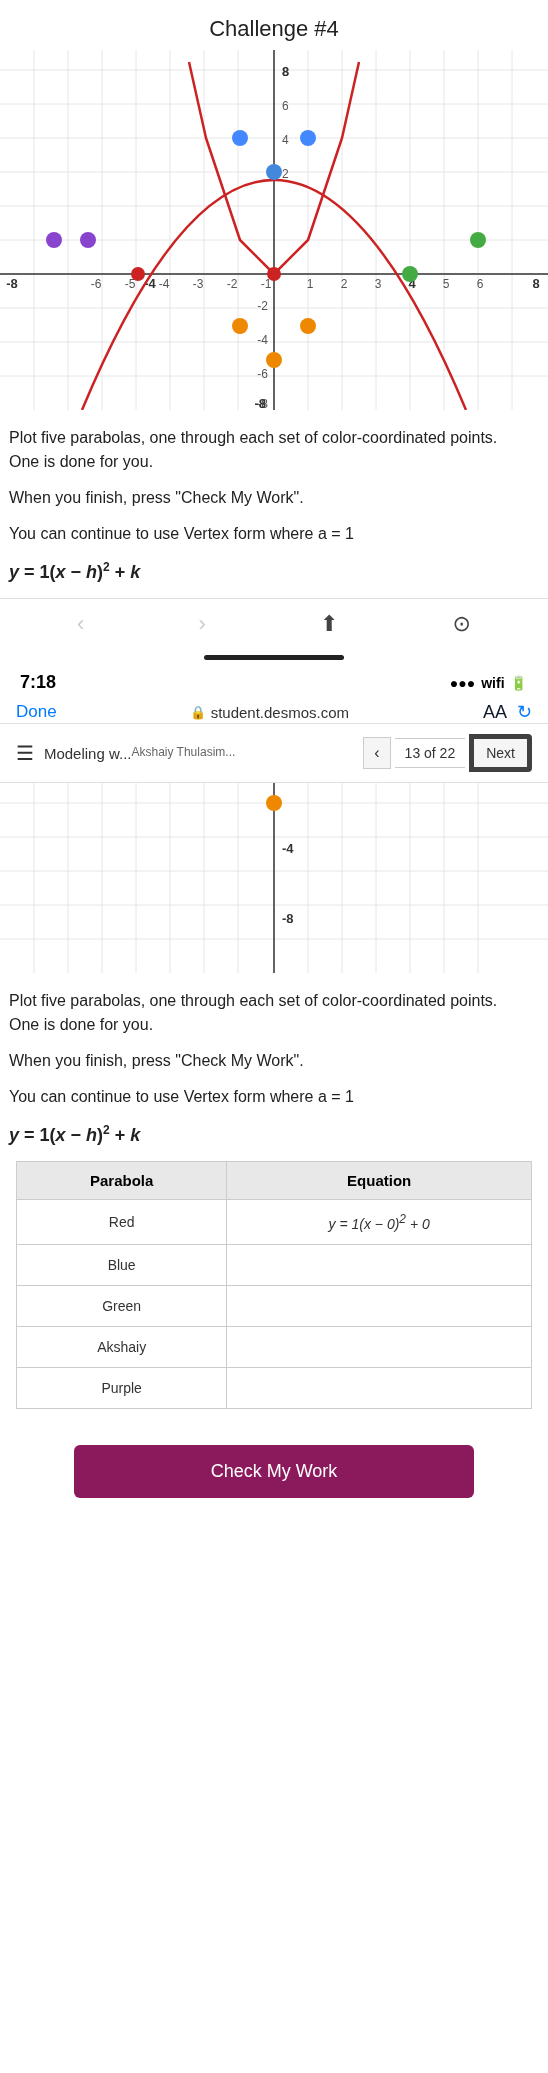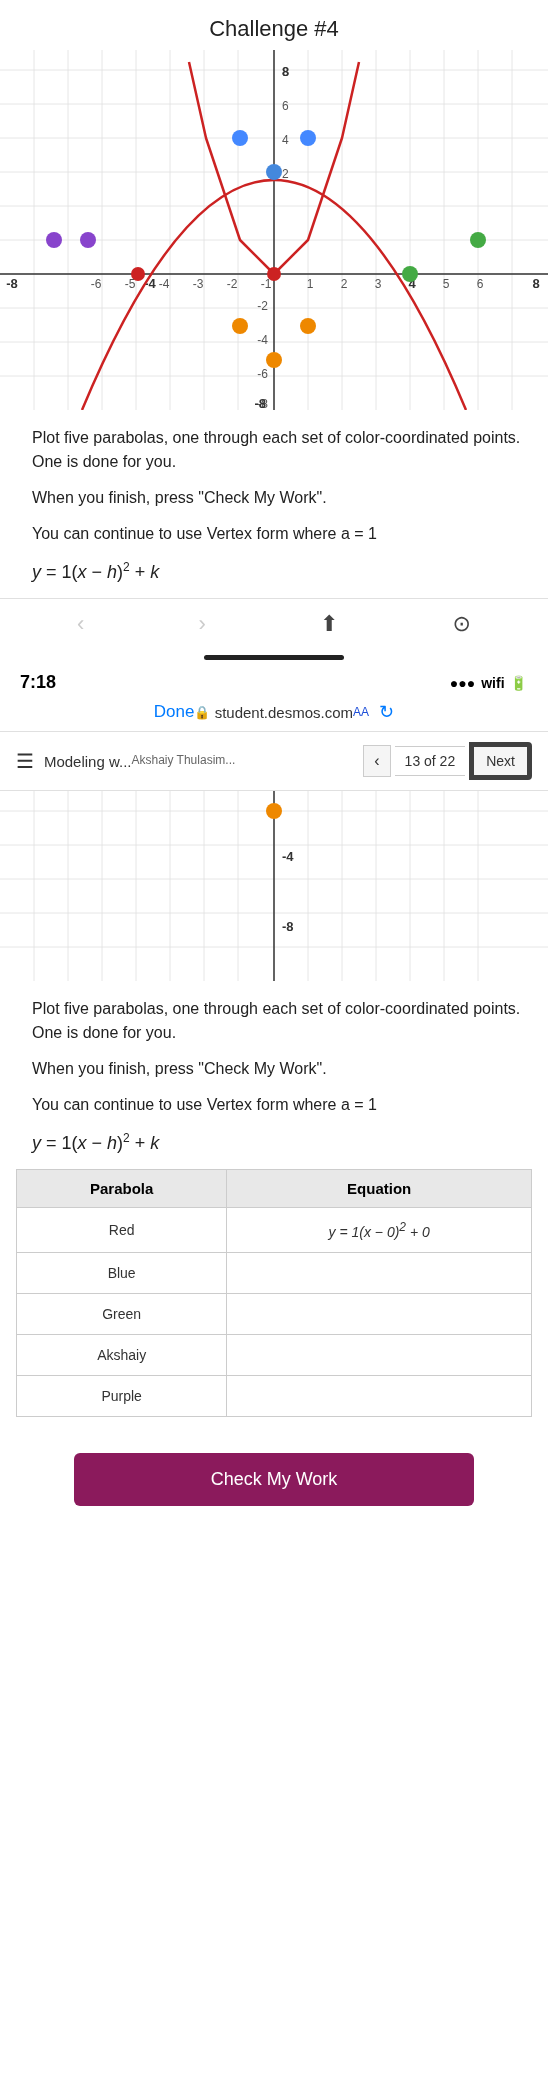--- a/index.html
+++ b/index.html
@@ -34,21 +34,21 @@
       overflow: hidden;
     }
 
     .graph-svg {
       width: 100%;
       height: 100%;
     }
 
     
     .instructions {
-      padding: 16px 20px 0 32px;
+      padding: 16px 20px 0 9px;
       font-size: 16px;
       color: #222;
       line-height: 1.5;
     }
 
     .instructions p {
       margin-bottom: 12px;
     }
 
     
@@ -97,23 +97,23 @@
     .status-icons {
       display: flex;
       align-items: center;
       gap: 6px;
       font-size: 14px;
     }
 
     
     .browser-address-bar {
       display: flex;
-      justify-content: center;
-      align-items: center;
-      padding: 4px 16px 8px 16px;
+      justify-content: space-between;
+      align-items: center;
+      padding: 4px 16px 0 16px;
       border-bottom: 1px solid #e0e0e0;
     }
 
     .done-btn {
       color: #007AFF;
       font-size: 17px;
       cursor: pointer;
     }
 
     .address-center {
@@ -128,22 +128,22 @@
       font-size: 13px;
     }
 
     .address-right {
       display: flex;
       align-items: center;
       gap: 10px;
     }
 
     .aa-label {
-      font-size: 12px;
-      color: #1d4ed8;
+      font-size: 18px;
+      color: #0f172a;
     }
 
     .reload-icon {
       font-size: 18px;
       color: #007AFF;
       cursor: pointer;
     }
 
     
     .nav-bar {
@@ -277,20 +277,21 @@
       font-weight: 500;
       cursor: pointer;
       width: 100%;
       max-width: 400px;
     }
 
     
     .formula-text {
       font-size: 18px;
       margin: 8px 0 16px 0;
+      font-weight: bold;
     }
 
     sup {
       font-size: 12px;
       vertical-align: super;
     }
   </style>
 </head>
 <body>
 

